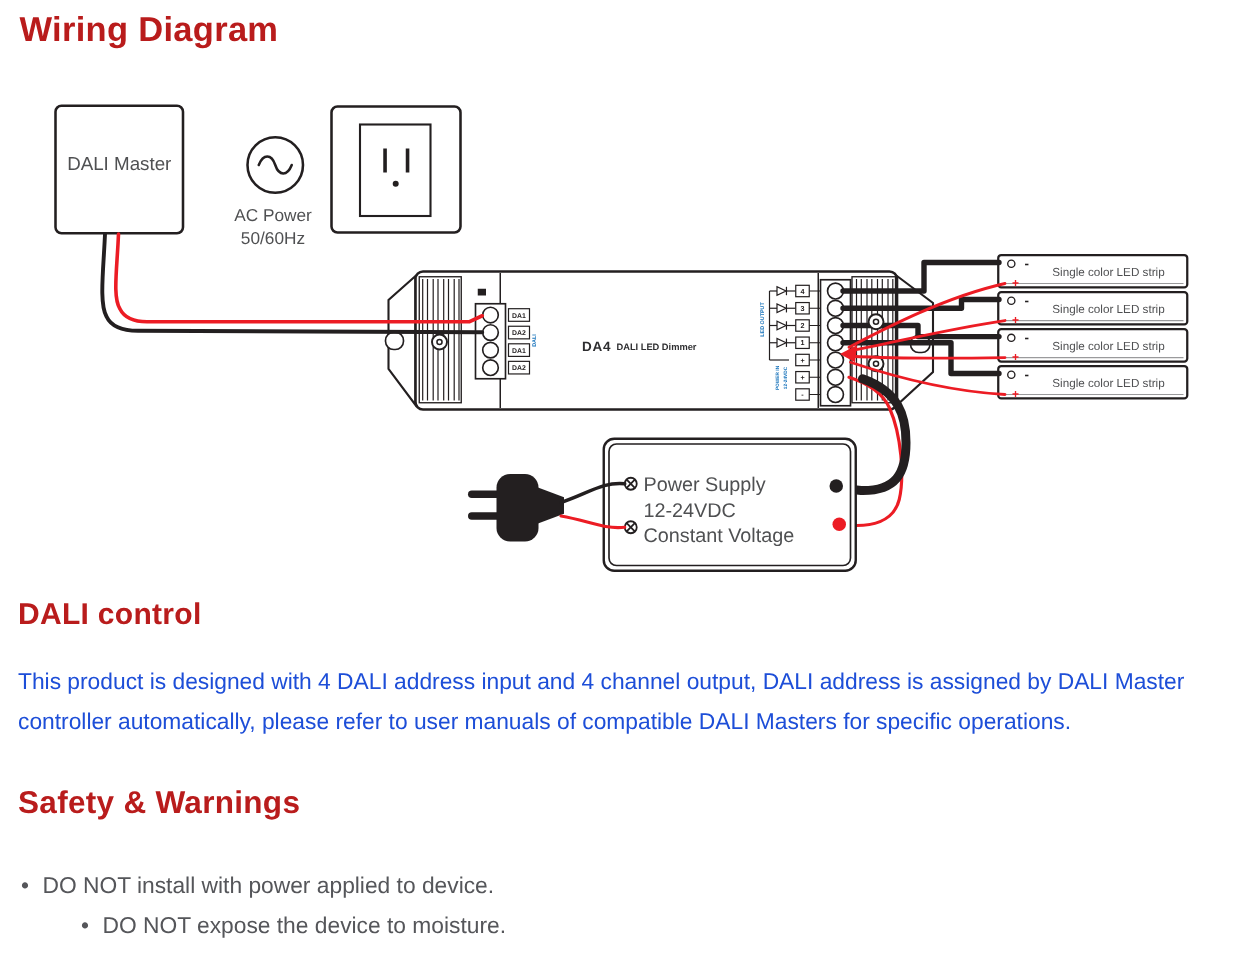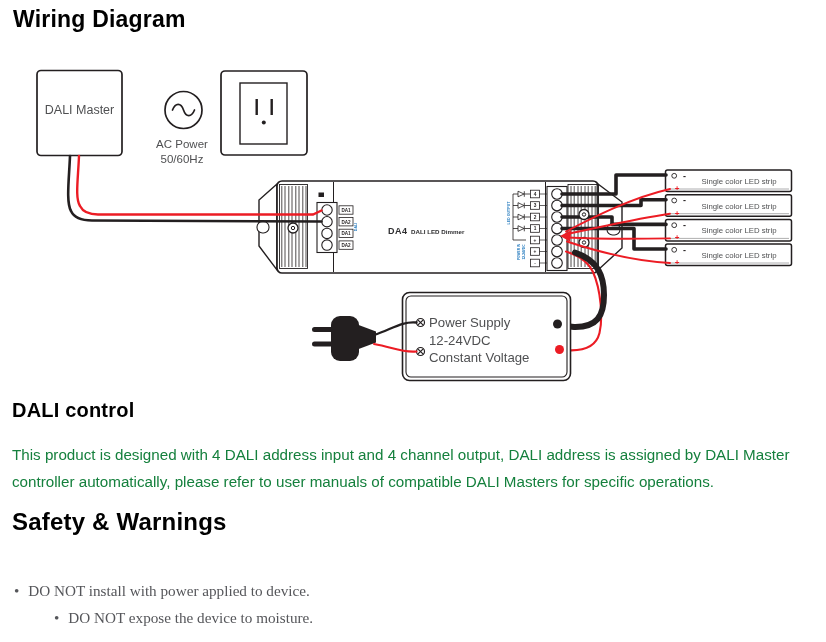--- a/index.html
+++ b/index.html
@@ -3,32 +3,32 @@
 <meta charset="utf-8">
 <style>
   html,body{margin:0;padding:0;}
   body{
     width:826px;height:642px;background:#ffffff;
     font-family:"Liberation Sans",sans-serif;
     position:relative;overflow:hidden;
     -webkit-font-smoothing:antialiased;
   }
   .blue-heading{
-    position:absolute;color:#000000;font-weight:700;letter-spacing:.2px;
+    position:absolute;color:#b91c1c;font-weight:700;letter-spacing:.2px;
     white-space:nowrap;
   }
   #page-title{top:6px;left:13px;font-size:23px;}
   #dali-control-heading{top:399px;left:12px;font-size:20px;}
-  #safety-heading{top:508px;left:12px;font-size:24px;}
+  #safety-heading{top:524px;left:12px;font-size:21px;}
   #dali-control-body{
     position:absolute;top:441px;left:12px;width:801px;
-    font-size:15.2px;line-height:27px;color:#15803d;
+    font-size:15.2px;line-height:27px;color:#1d4ed8;
   }
   .bullet-line{
-    position:absolute;left:14px;font-size:15.2px;color:#55565A;white-space:nowrap;font-family:Liberation Serif, serif;
+    position:absolute;left:14px;font-size:15.2px;color:#55565A;white-space:nowrap;
   }
   #bullet-0{top:582px;}
   #bullet-1{top:609px;margin-left:40px;}
   .bullet-glyph{margin-right:9px;}
   #diagram-svg{position:absolute;top:0;left:0;}
   svg text{font-family:"Liberation Sans",sans-serif;}
 </style>
 </head>
 <body>
 

